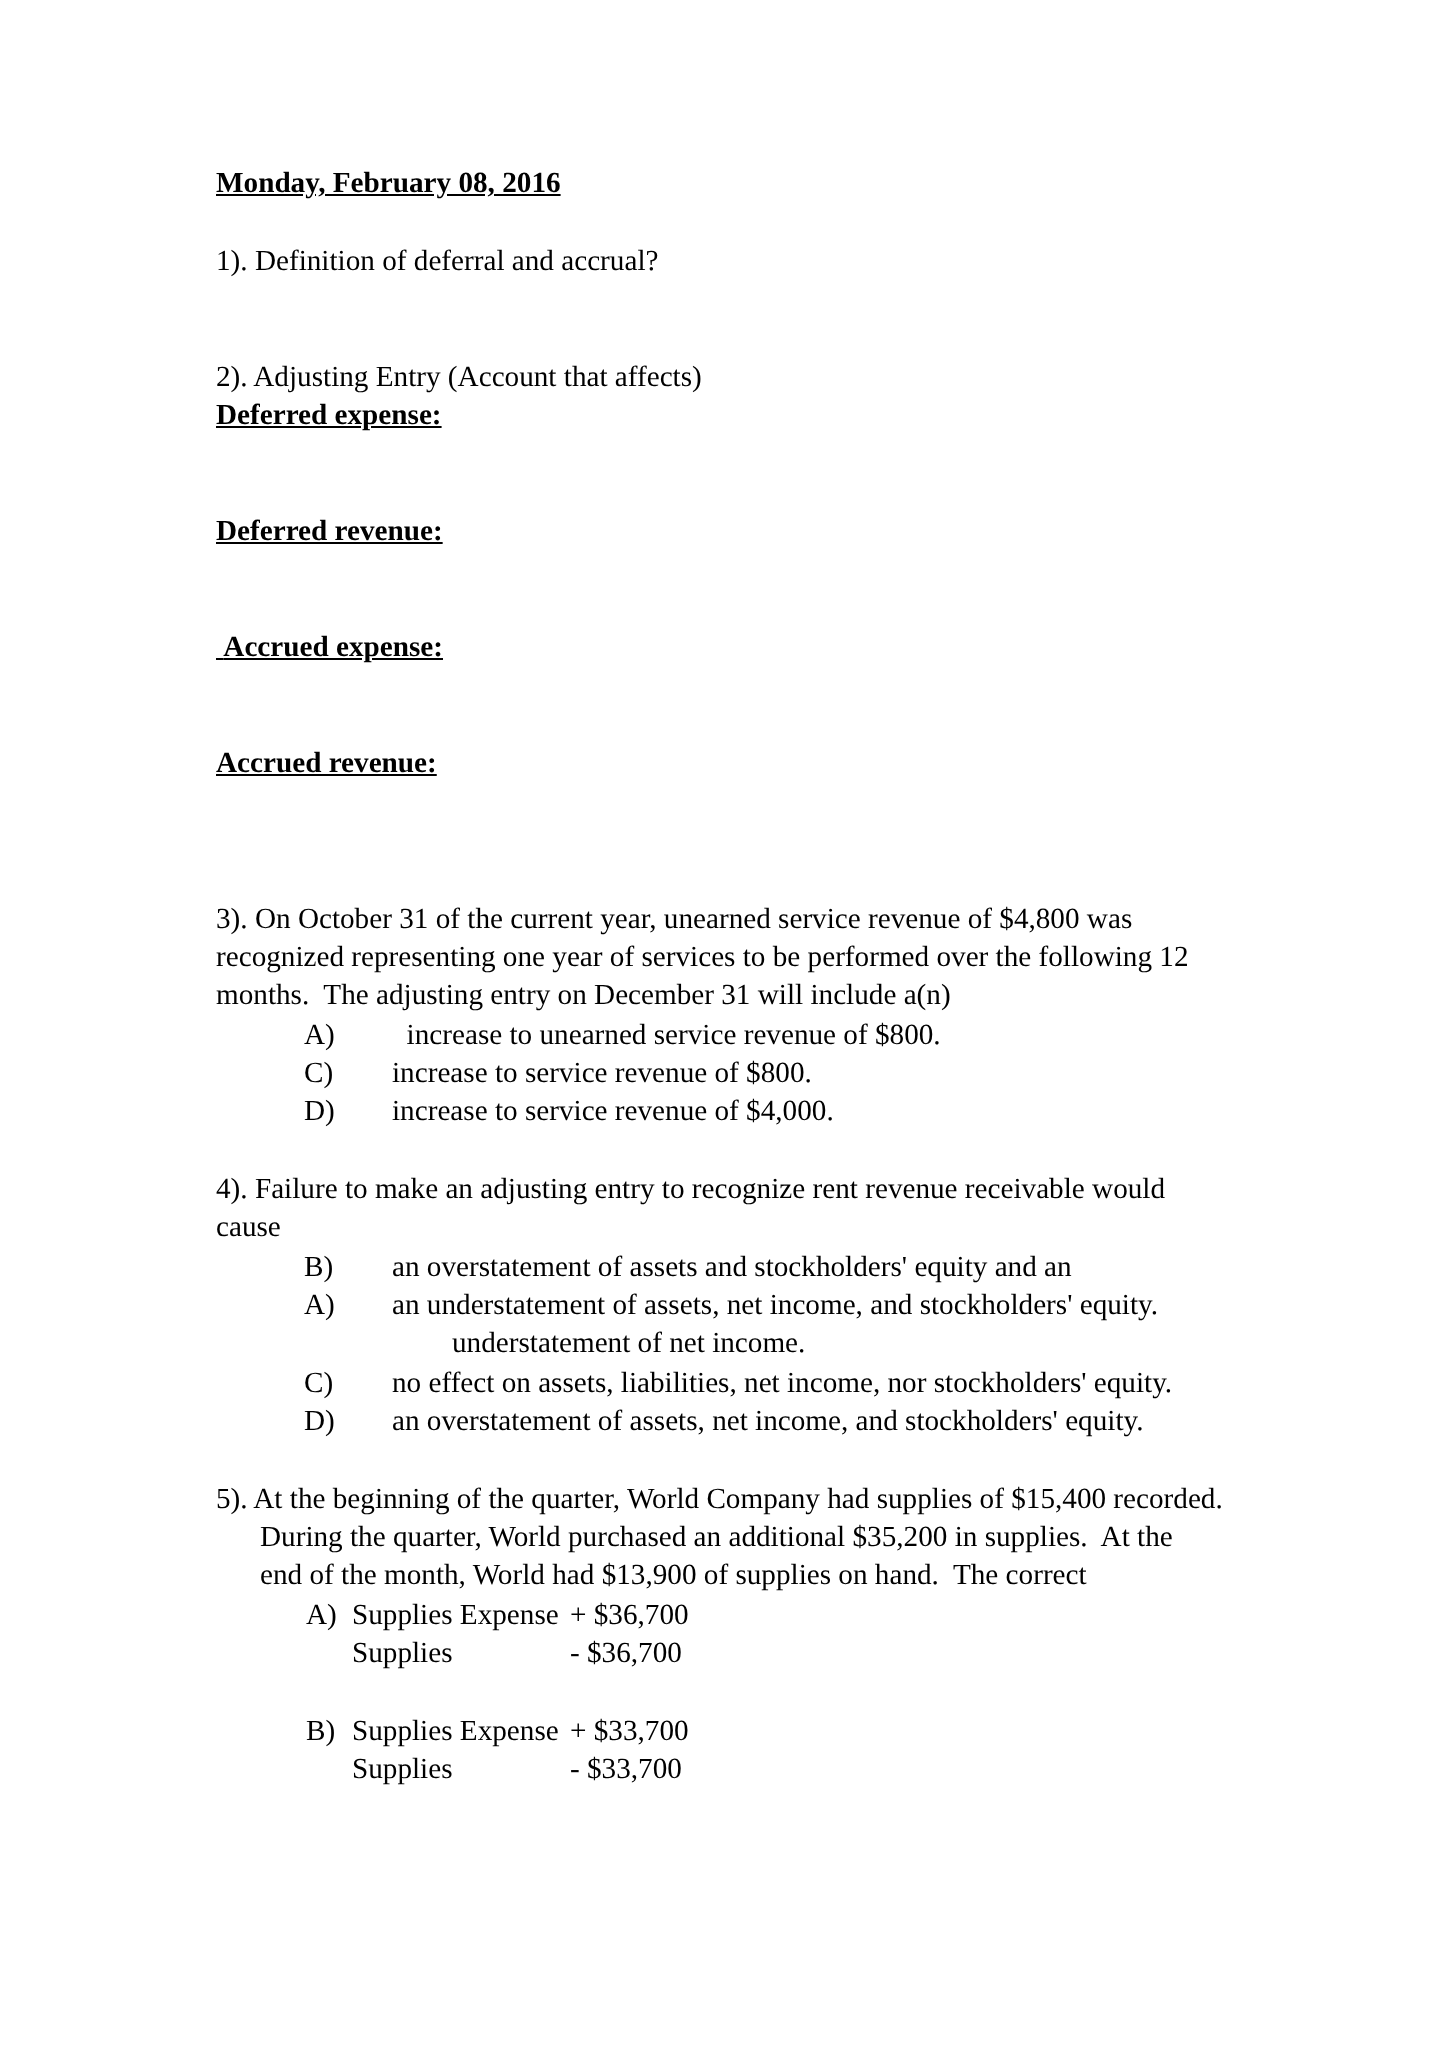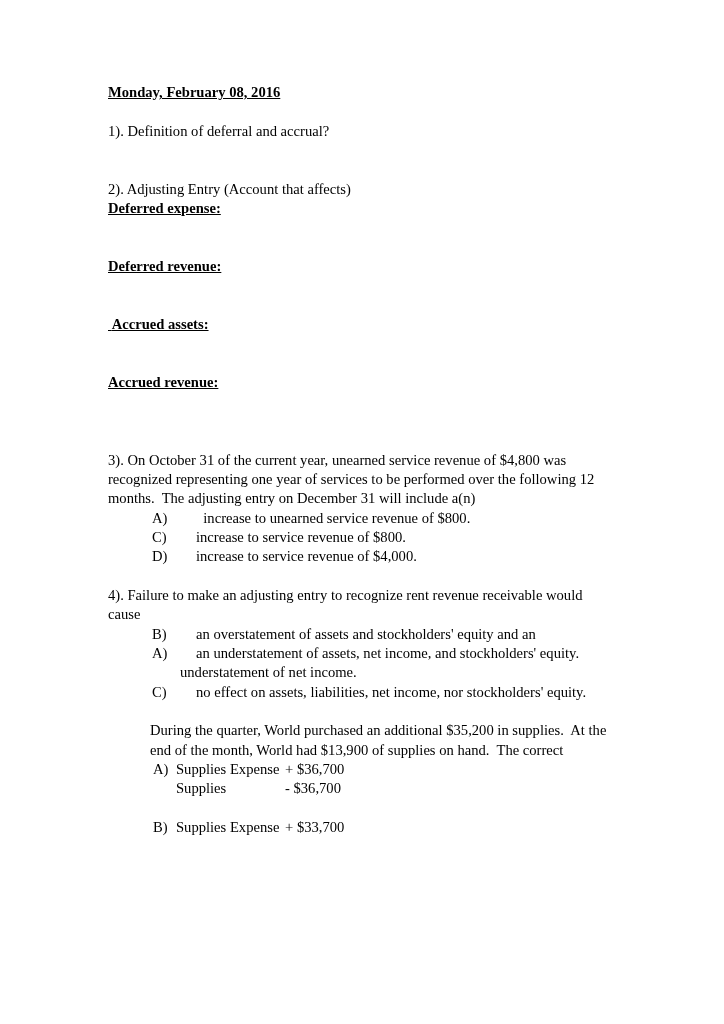--- a/index.html
+++ b/index.html
@@ -28,23 +28,23 @@
   .bold-u {
     font-weight: bold;
     text-decoration: underline;
   }
   
   .opt-label {
     display: inline-block;
     margin-left: 44px;
     width: 44px;
   }
-  .opt-cont { margin-left: 72px; }     
+  .opt-cont { margin-left: 118px; }     
   
-  .ind { margin-left: 42px; }          
+  .ind { margin-left: 22px; }          
   .opt5-label {
     display: inline-block;
     margin-left: 45px;
     width: 23px;
   }
   .acct {
     display: inline-block;
     width: 109px;
   }
   .entry2 { margin-left: 68px; font-family: Liberation Serif, serif; }       
@@ -62,21 +62,21 @@
     <div class="blank"></div>
     <div class="blank"></div>
 
     <div class="line">2). Adjusting Entry (Account that affects)</div>
     <div class="line bold-u">Deferred expense:</div>
     <div class="blank"></div>
     <div class="blank"></div>
     <div class="line bold-u">Deferred revenue:</div>
     <div class="blank"></div>
     <div class="blank"></div>
-    <div class="line bold-u"> Accrued assets:</div>
+    <div class="line bold-u"> Accrued expense:</div>
     <div class="blank"></div>
     <div class="blank"></div>
     <div class="line bold-u">Accrued revenue:</div>
     <div class="blank"></div>
     <div class="blank"></div>
     <div class="blank"></div>
 
     <div class="line">3). On October 31 of the current year, unearned service revenue of $4,800 was</div>
     <div class="line">recognized representing one year of services to be performed over the following 12</div>
     <div class="line">months.  The adjusting entry on December 31 will include a(n)</div>
@@ -84,24 +84,27 @@
     <div class="line"><span class="opt-label">C)</span><span>increase to service revenue of $800.</span></div>
     <div class="line"><span class="opt-label">D)</span><span>increase to service revenue of $4,000.</span></div>
     <div class="blank"></div>
 
     <div class="line">4). Failure to make an adjusting entry to recognize rent revenue receivable would</div>
     <div class="line">cause</div>
     <div class="line"><span class="opt-label">B)</span><span>an overstatement of assets and stockholders' equity and an</span></div>
     <div class="line"><span class="opt-label">A)</span><span>an understatement of assets, net income, and stockholders' equity.</span></div>
     <div class="line opt-cont">understatement of net income.</div>
     <div class="line"><span class="opt-label">C)</span><span>no effect on assets, liabilities, net income, nor stockholders' equity.</span></div>
+    <div class="line"><span class="opt-label">D)</span><span>an overstatement of assets, net income, and stockholders' equity.</span></div>
     <div class="blank"></div>
 
+    <div class="line">5). At the beginning of the quarter, World Company had supplies of $15,400 recorded.</div>
     <div class="line ind">During the quarter, World purchased an additional $35,200 in supplies.  At the</div>
     <div class="line ind">end of the month, World had $13,900 of supplies on hand.  The correct</div>
 
     <div class="line"><span class="opt5-label">A)</span><span class="acct">Supplies Expense</span><span>+ $36,700</span></div>
     <div class="line entry2"><span class="acct">Supplies</span><span>- $36,700</span></div>
     <div class="blank"></div>
     <div class="line"><span class="opt5-label">B)</span><span class="acct">Supplies Expense</span><span>+ $33,700</span></div>
+    <div class="line entry2"><span class="acct">Supplies</span><span>- $33,700</span></div>
 
   </div>
 </div>
 
 </body></html>

